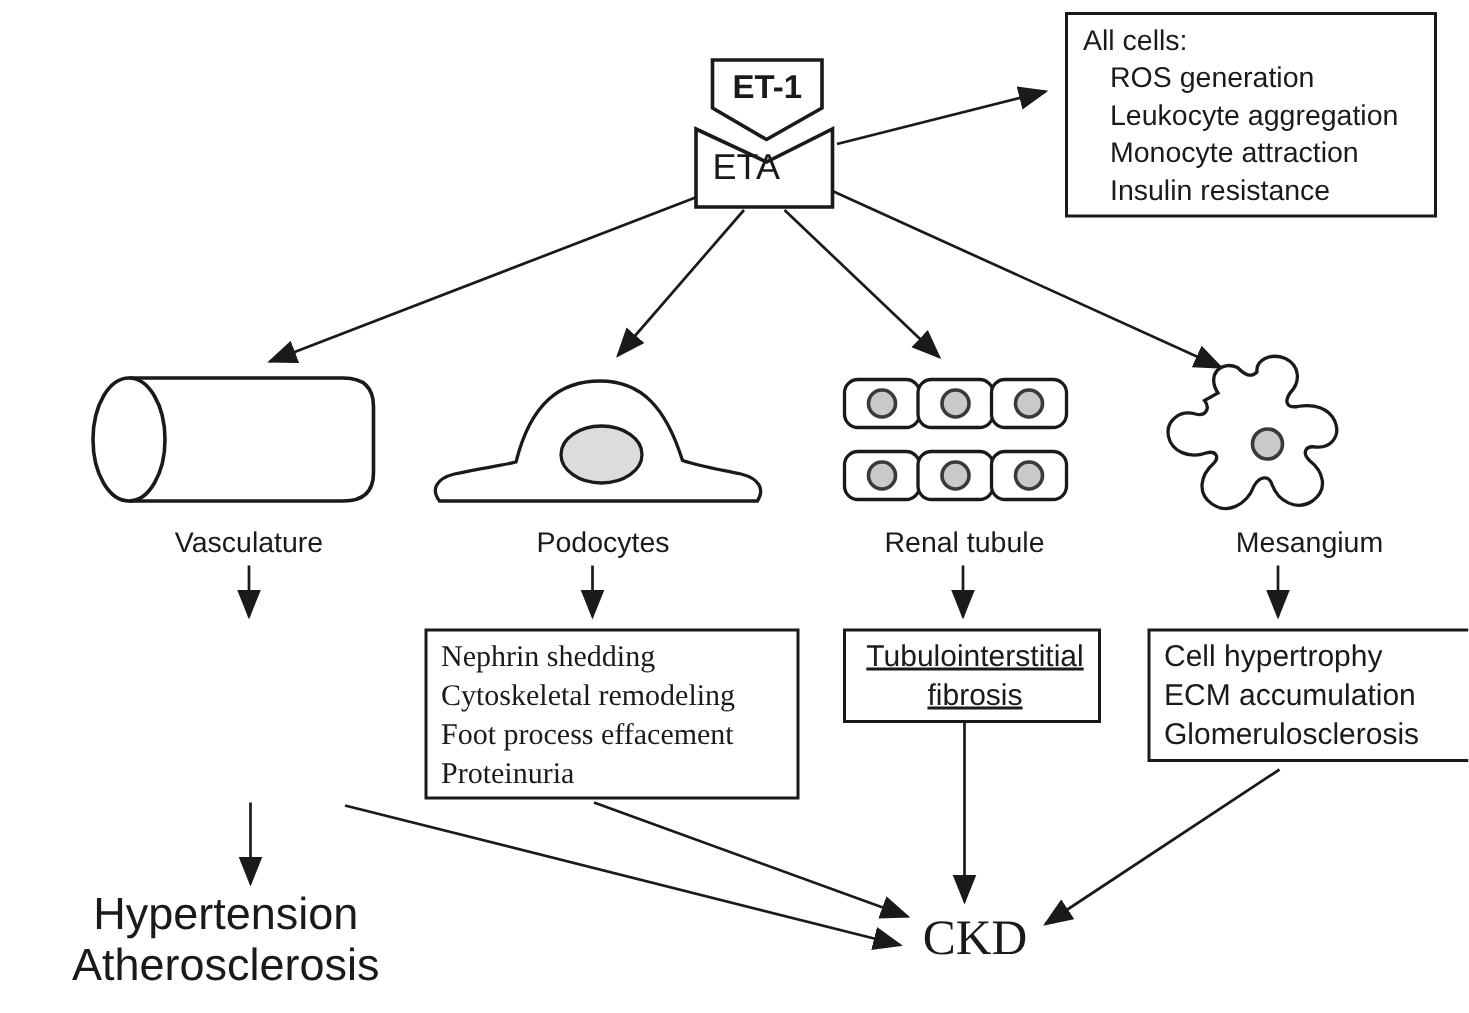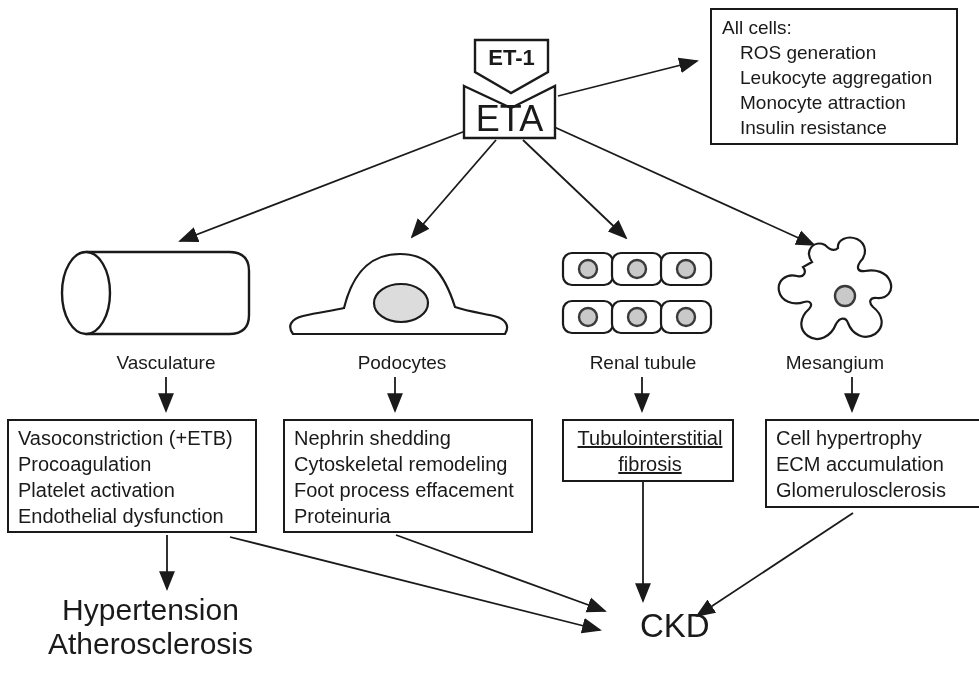--- a/index.html
+++ b/index.html
@@ -15,21 +15,21 @@
     font-family:"Liberation Sans","DejaVu Sans",sans-serif;
     color:var(--stroke);
     overflow:hidden;
   }
   svg.layer{position:absolute;left:0;top:0;width:979px;height:675px;}
   .abs{position:absolute;}
   .shape-label{
     text-align:center;font-size:26px;line-height:1.1;
   }
   .ligand-label{left:475px;top:46px;width:73px;font-size:22px;font-weight:bold;}
-  .receptor-label{left:464px;top:99px;width:91px;font-size:36px;}
+  .receptor-label{left:452px;top:99px;width:91px;font-size:24px;}
   .allcells-box{
     left:710px;top:8px;width:248px;height:137px;
     border:2px solid var(--stroke);box-sizing:border-box;
     background:#fff;
     font-size:19px;line-height:25px;
     padding:5px 4px 0 10px;
   }
   .allcells-item{padding-left:18px;white-space:nowrap;}
   .tissue-label{
     top:352px;width:150px;text-align:center;
@@ -40,22 +40,22 @@
     font-size:20px;line-height:26px;
     padding:4px 4px 0 9px;
   }
   .effect-box .line{white-space:nowrap;}
   .effect-box.centered{text-align:center;padding-left:8px;text-decoration:underline;}
   .outcome-vascular{
     left:33px;top:593px;width:235px;
     text-align:center;font-size:30px;line-height:34px;
   }
   .outcome-renal{
-    left:640px;top:607px;width:100px;
-    text-align:left;font-size:33px;line-height:38px;
+    left:600px;top:607px;width:100px;
+    text-align:center;font-size:33px;line-height:38px;font-family:Liberation Serif, serif;
   }
 </style>
 </head>
 <body>
 
 <div class="canvas">
 
   <svg class="layer" viewBox="0 0 979 675">
     <defs>
       <marker id="ah" viewBox="0 0 10 8" refX="9" refY="4" markerWidth="11" markerHeight="9" orient="auto-start-reverse">
@@ -135,30 +135,24 @@
     <div>All cells:</div>
     <div class="allcells-item">ROS generation</div>
     <div class="allcells-item">Leukocyte aggregation</div>
     <div class="allcells-item">Monocyte attraction</div>
     <div class="allcells-item">Insulin resistance</div>
   </div>
 
   <div class="abs tissue-label" style="left:91px;">Vasculature</div>
   <div class="abs tissue-label" style="left:327px;text-align:center;">Podocytes</div>
   <div class="abs tissue-label" style="left:568px;">Renal tubule</div>
-  <div class="abs tissue-label" style="left:734px;text-align:right;">Mesangium</div>
+  <div class="abs tissue-label" style="left:798px;">Mesangium</div>
 
-  <div class="abs effect-box" style="left:7px;top:419px;width:250px;height:114px;">
-    <div class="line">Vasoconstriction (+ETB)</div>
-    <div class="line">Procoagulation</div>
-    <div class="line">Platelet activation</div>
-    <div class="line">Endothelial dysfunction</div>
-  </div>
 
-  <div class="abs effect-box" style="left:283px;top:419px;width:250px;height:114px;">
+  <div class="abs effect-box" style="left:283px;top:419px;width:250px;height:114px;font-family:Liberation Serif, serif;">
     <div class="line">Nephrin shedding</div>
     <div class="line">Cytoskeletal remodeling</div>
     <div class="line">Foot process effacement</div>
     <div class="line">Proteinuria</div>
   </div>
 
   <div class="abs effect-box centered" style="left:562px;top:419px;width:172px;height:63px;">
     <div class="line">Tubulointerstitial</div>
     <div class="line">fibrosis</div>
   </div>

